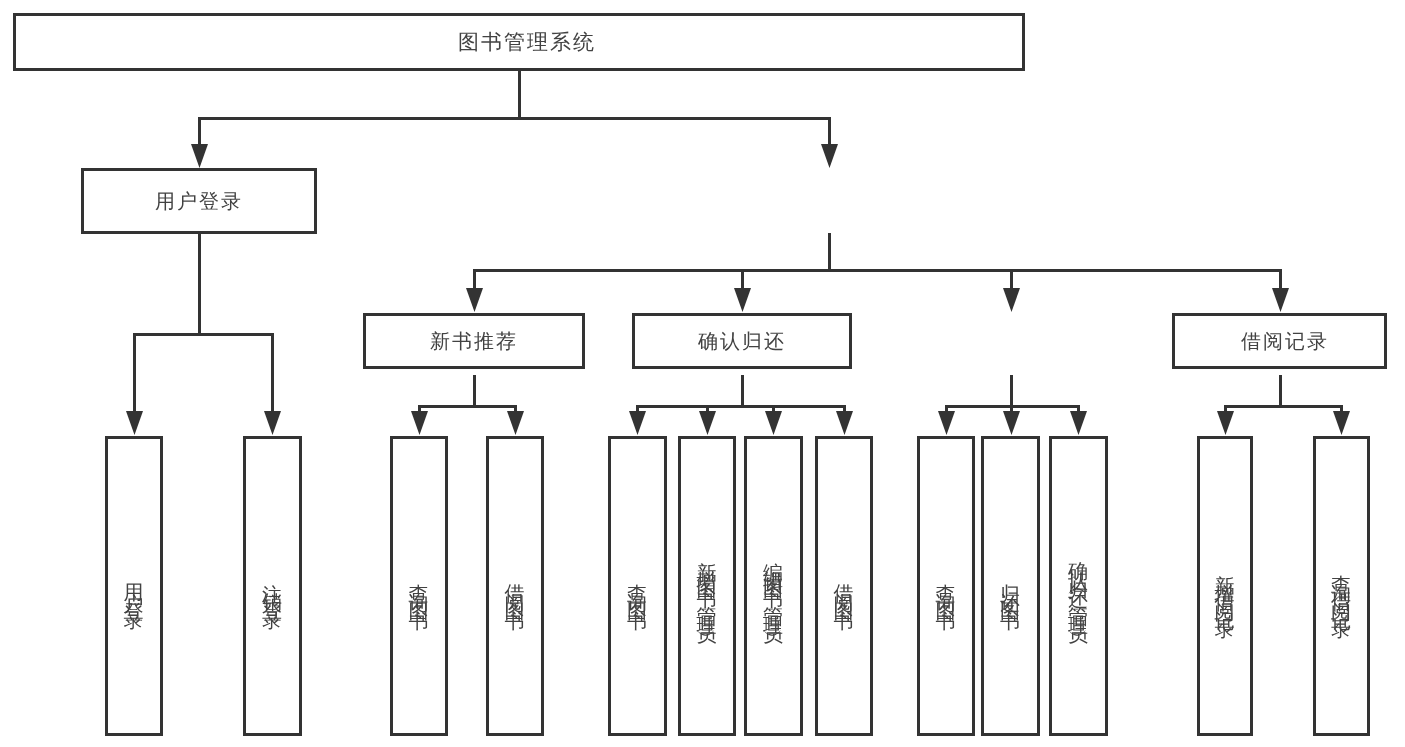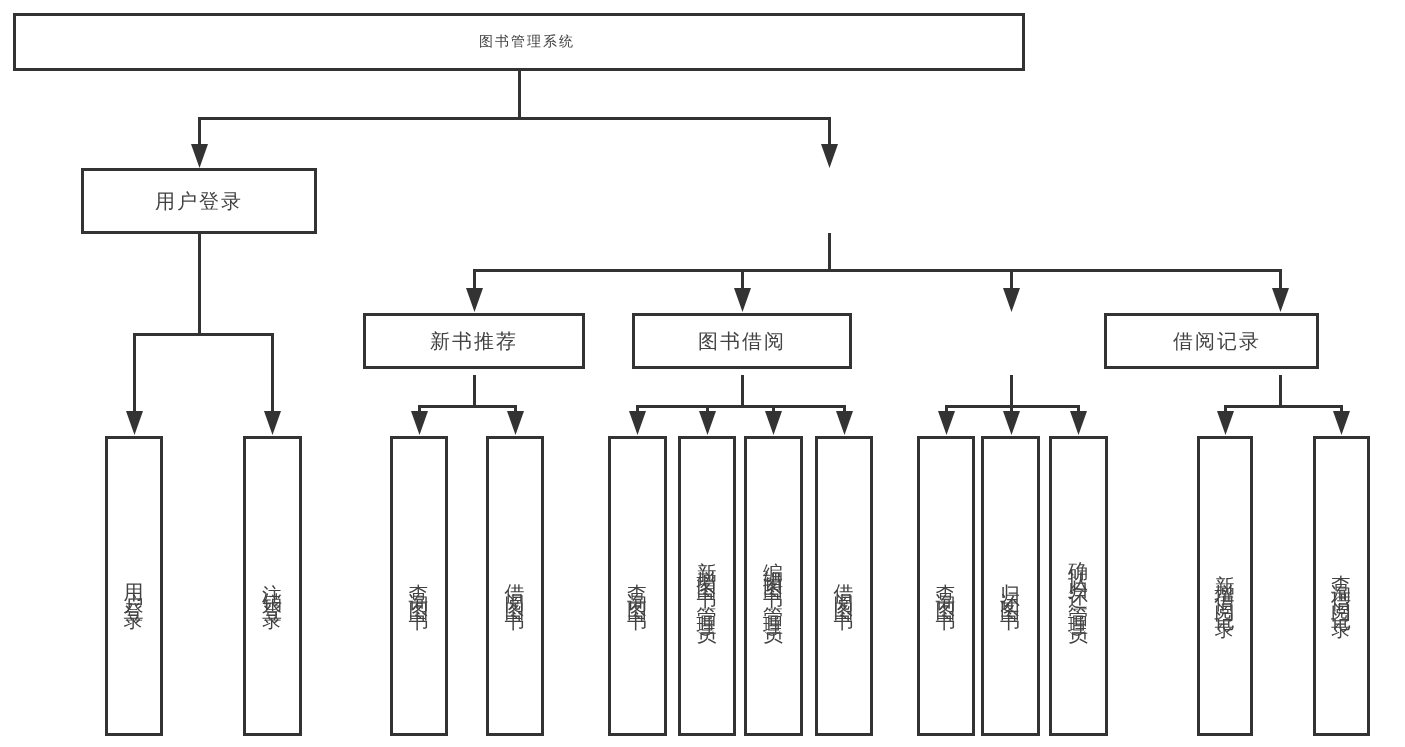--- a/index.html
+++ b/index.html
@@ -20,21 +20,21 @@
     box-sizing: border-box;
     border: 3px solid var(--line, #333333);
     background: #ffffff;
     display: flex;
     align-items: center;
     justify-content: center;
     color: var(--text, #424242);
     z-index: 2;
   }
   .h-node { font-size: 20px; letter-spacing: 2px; }
-  .root-node { top: 13px; height: 58px; font-size: 14px; padding-left: 16px; }
+  .root-node { top: 13px; height: 58px; font-size: 21px; padding-left: 16px; }
   .l1 { top: 168px; height: 66px; }
   .l2 { top: 313px; height: 56px; }
   .leaf { top: 436px; height: 300px; }
   .leaf .v-text {
     writing-mode: vertical-rl;
     text-orientation: mixed;
     font-size: 20px;
     letter-spacing: 9px;
     line-height: 1;
     color: var(--text, #424242);
@@ -100,22 +100,22 @@
     <path class="wire" d="M1225.5,413 V406.5 H1341.5 V413"></path>
     <polygon class="head" points="1217,411 1234,411 1225.5,435"></polygon>
     <polygon class="head" points="1333,411 1350,411 1341.5,435"></polygon>
   </svg>
 
   <div class="node h-node root-node" style="left:13px; width:1012px;">图书管理系统</div>
 
   <div class="node h-node l1" style="left:81px; width:236px;">用户登录</div>
 
   <div class="node h-node l2" style="left:363px; width:222px;">新书推荐</div>
-  <div class="node h-node l2" style="left:632px; width:220px;">图书借阅</div>
-  <div class="node h-node l2" style="left:1104px; width:215px;padding-left:11px;">借阅记录</div>
+  <div class="node h-node l2" style="left:632px; width:220px;">确认归还</div>
+  <div class="node h-node l2" style="left:1172px; width:215px;padding-left:11px;">借阅记录</div>
 
   <div class="node leaf" style="left:105px; width:58px;">
     <span class="v-text">用户登录</span>
   </div>
   <div class="node leaf" style="left:243px; width:59px;">
     <span class="v-text">注销登录</span>
   </div>
 
   <div class="node leaf" style="left:390px; width:58px;">
     <span class="v-text">查询图书</span>

